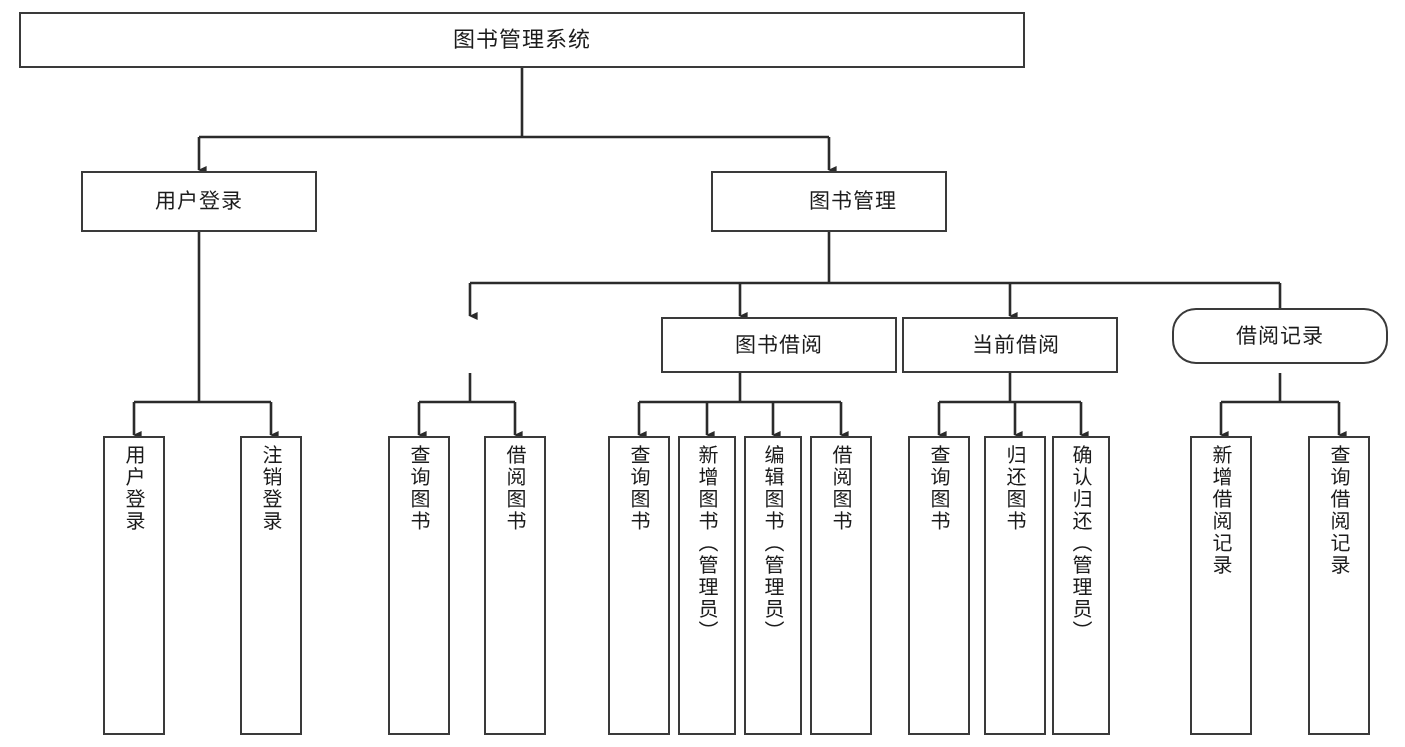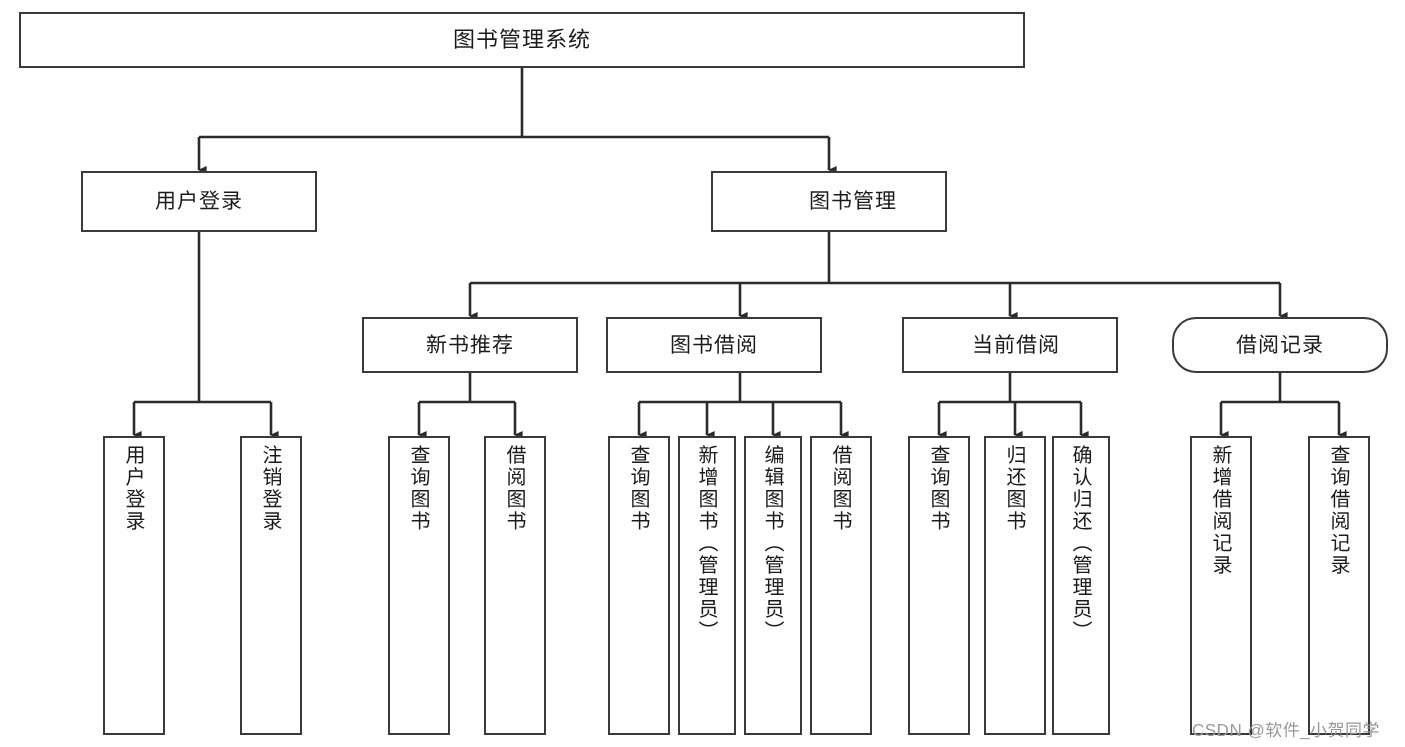--- a/index.html
+++ b/index.html
@@ -126,30 +126,27 @@
   <div class="node-layer" id="node-layer">
       <div class="node horizontal root" style="left: 19px; top: 12px; width: 1006px; height: 56px;">
         <span class="node-label">图书管理系统</span>
       </div>
       <div class="node horizontal" style="left: 81px; top: 171px; width: 236px; height: 61px;">
         <span class="node-label">用户登录</span>
       </div>
       <div class="node horizontal" style="left: 711px; top: 171px; width: 236px; height: 61px; padding-left: 48px;">
         <span class="node-label">图书管理</span>
       </div>
-      <div class="node horizontal" style="left: 362px; top: 317px; width: 216px; height: 56px;">
-        <span class="node-label">新书推荐</span>
-      </div>
-      <div class="node horizontal" style="left: 606px; top: 317px; width: 216px; height: 56px;">
+      <div class="node horizontal" style="left: 661px; top: 317px; width: 236px; height: 56px;">
         <span class="node-label">图书借阅</span>
       </div>
       <div class="node horizontal" style="left: 902px; top: 317px; width: 216px; height: 56px; padding-left: 12px;">
         <span class="node-label">当前借阅</span>
       </div>
-      <div class="node horizontal" style="left: 1172px; top: 317px; width: 216px; height: 56px; border-radius: 24px;">
+      <div class="node horizontal" style="left: 1172px; top: 308px; width: 216px; height: 56px; border-radius: 24px;">
         <span class="node-label">借阅记录</span>
       </div>
       <div class="node vertical" style="left: 103px; top: 436px; width: 62px; height: 299px;">
         <span class="node-label">用户登录</span>
       </div>
       <div class="node vertical" style="left: 240px; top: 436px; width: 62px; height: 299px;">
         <span class="node-label">注销登录</span>
       </div>
       <div class="node vertical" style="left: 388px; top: 436px; width: 62px; height: 299px;">
         <span class="node-label">查询图书</span>
@@ -179,14 +176,13 @@
         <span class="node-label">确认归还（管理员）</span>
       </div>
       <div class="node vertical" style="left: 1190px; top: 436px; width: 62px; height: 299px;">
         <span class="node-label">新增借阅记录</span>
       </div>
       <div class="node vertical" style="left: 1308px; top: 436px; width: 62px; height: 299px;">
         <span class="node-label">查询借阅记录</span>
       </div>
     </div>
 
-  <div class="watermark" style="left: 1192px; top: 716px;">CSDN @软件_小贺同学</div>
 </div>
 
 </body></html>

